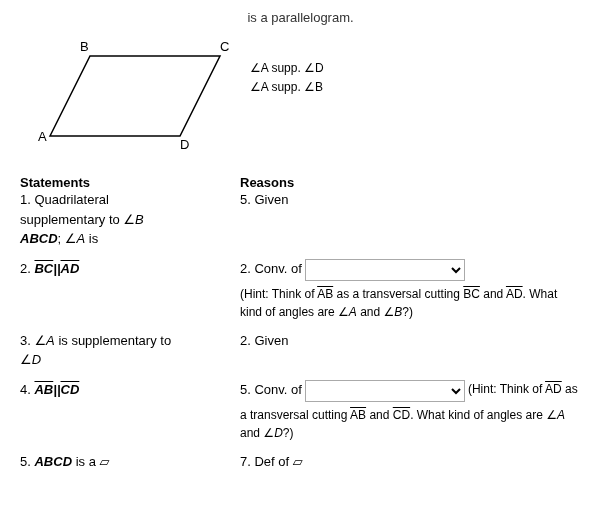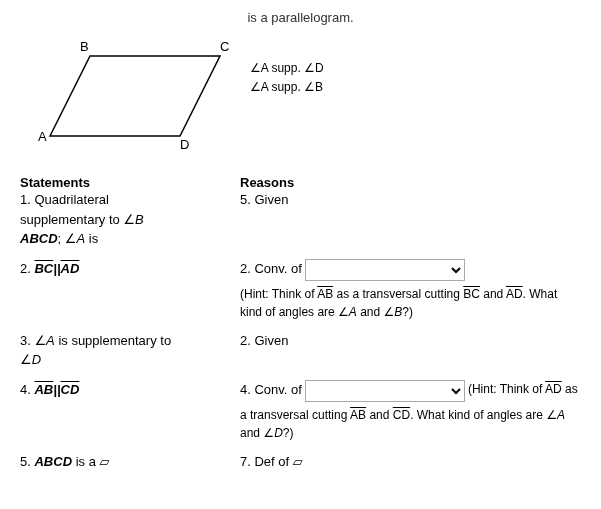--- a/index.html
+++ b/index.html
@@ -163,21 +163,21 @@
       <div>2. Given</div>
     </div>
   </div>
 
   <div class="proof-row">
     <div class="statement-cell">
       <div>4. <span class="overline bold-italic">AB</span><span style="font-weight:bold;font-style:italic;">||</span><span class="overline bold-italic">CD</span></div>
     </div>
     <div class="reason-cell">
       <div class="dropdown-row">
-        <span>4. Conv. of</span>
+        <span>5. Conv. of</span>
         <select>
           <option value=""></option>
         </select>
         <span class="hint-text">(Hint: Think of <span class="overline">AD</span> as</span>
       </div>
       <div class="hint-text">
         a transversal cutting <span class="overline">AB</span> and <span class="overline">CD</span>. What kind of angles are ∠<span class="italic">A</span> and ∠<span class="italic">D</span>?)
       </div>
     </div>
   </div>

